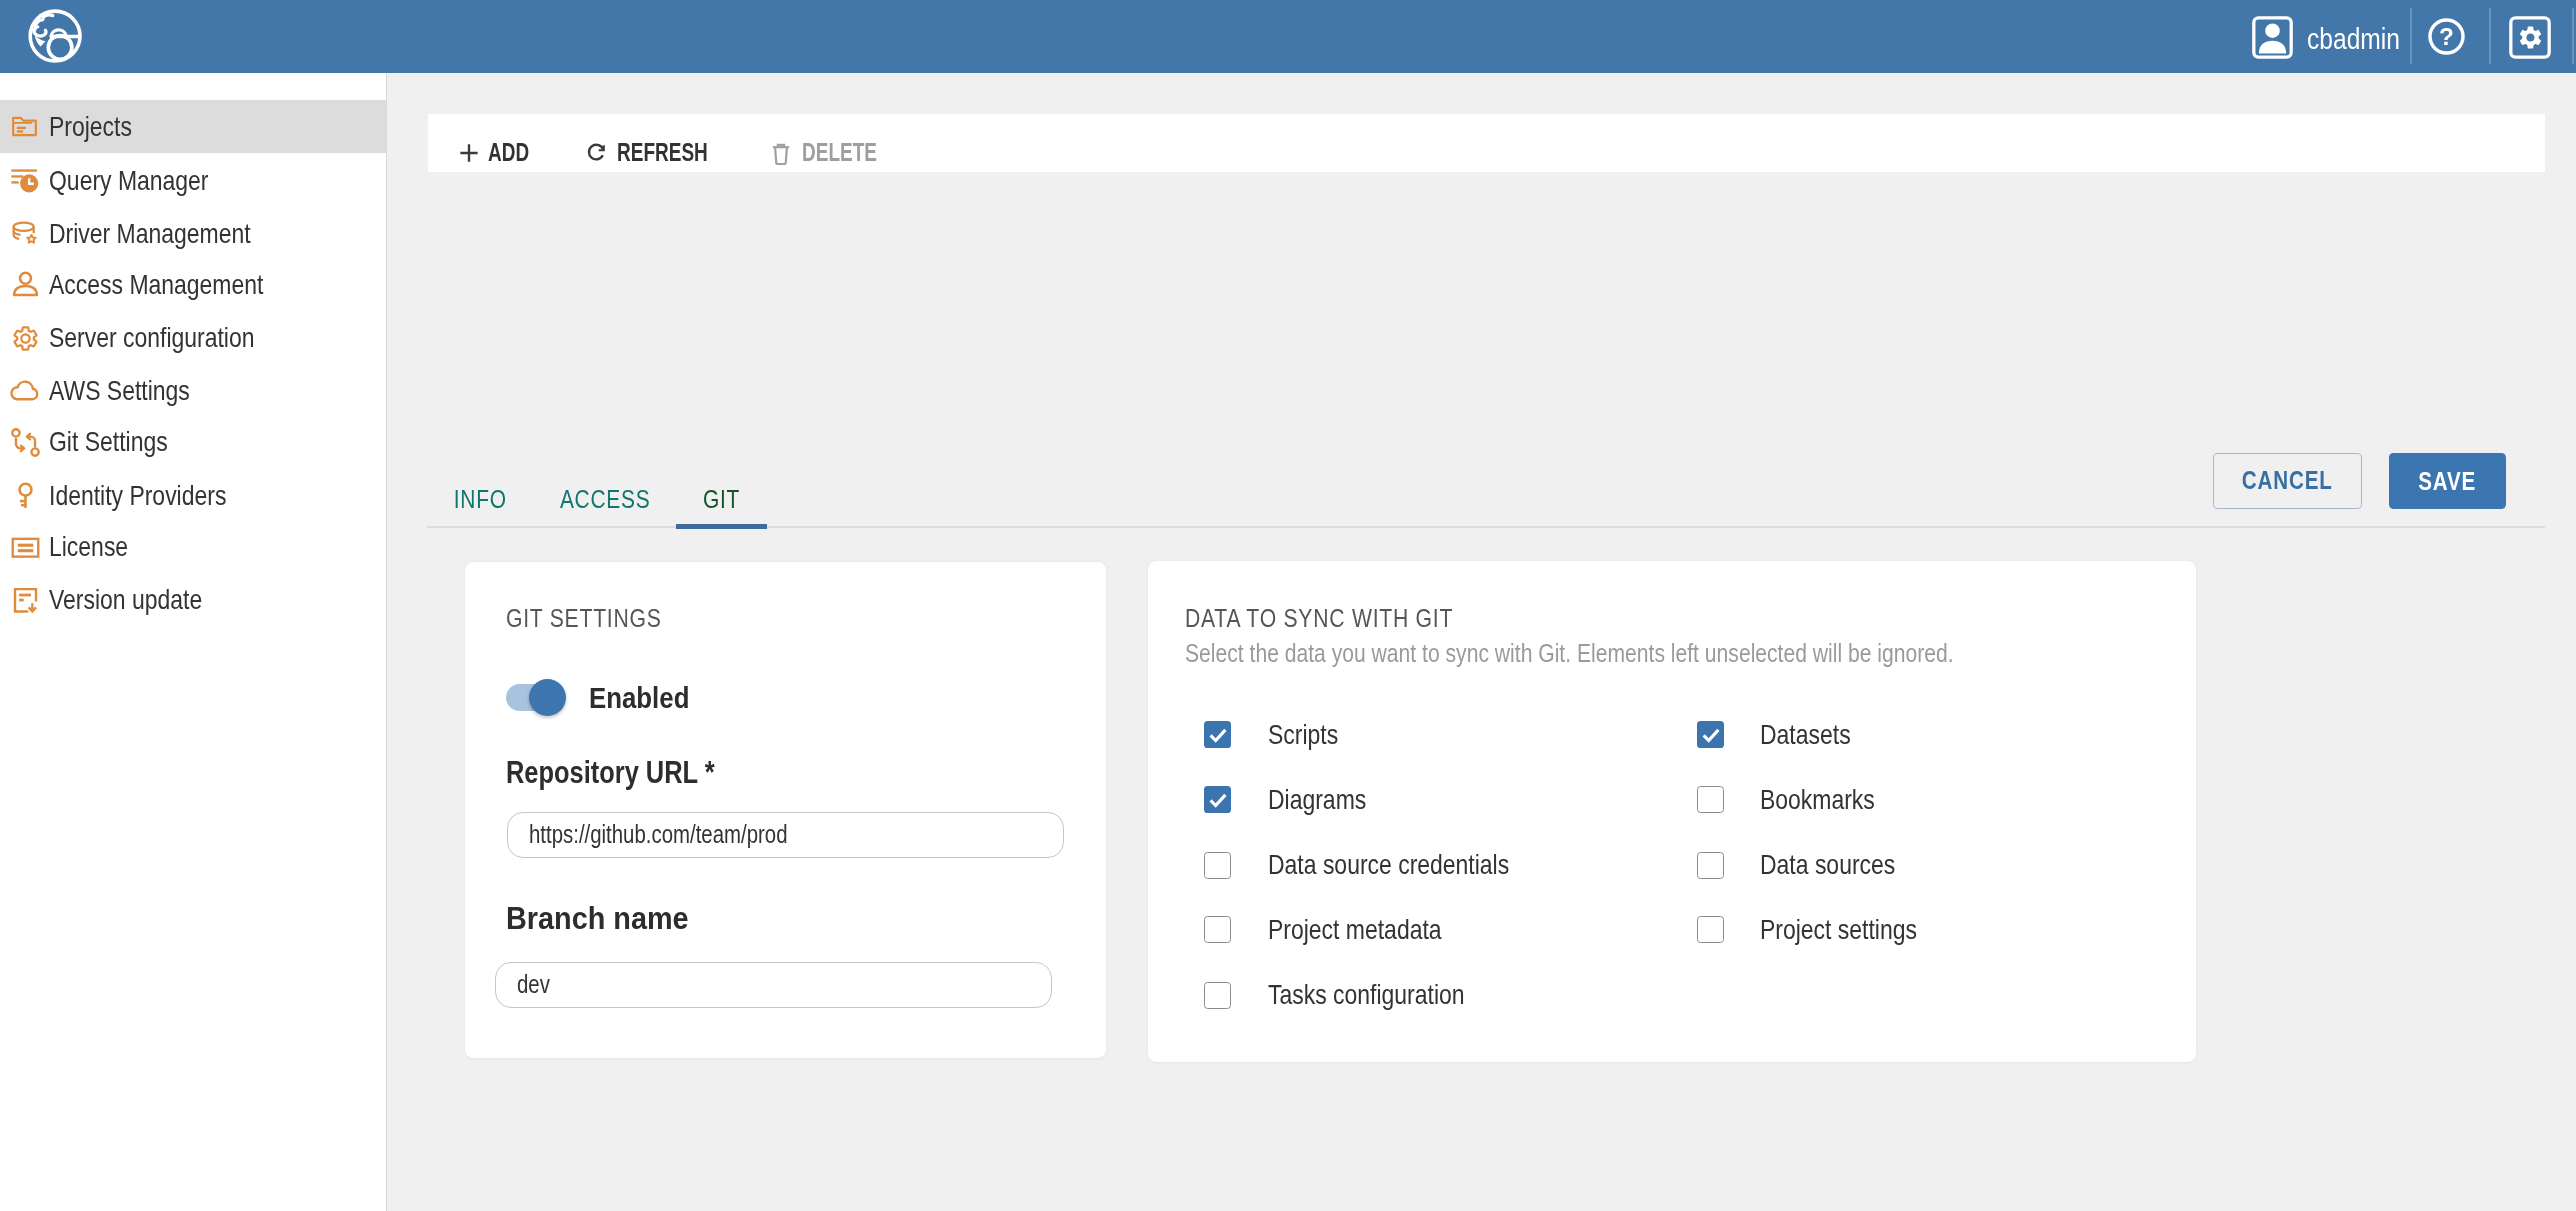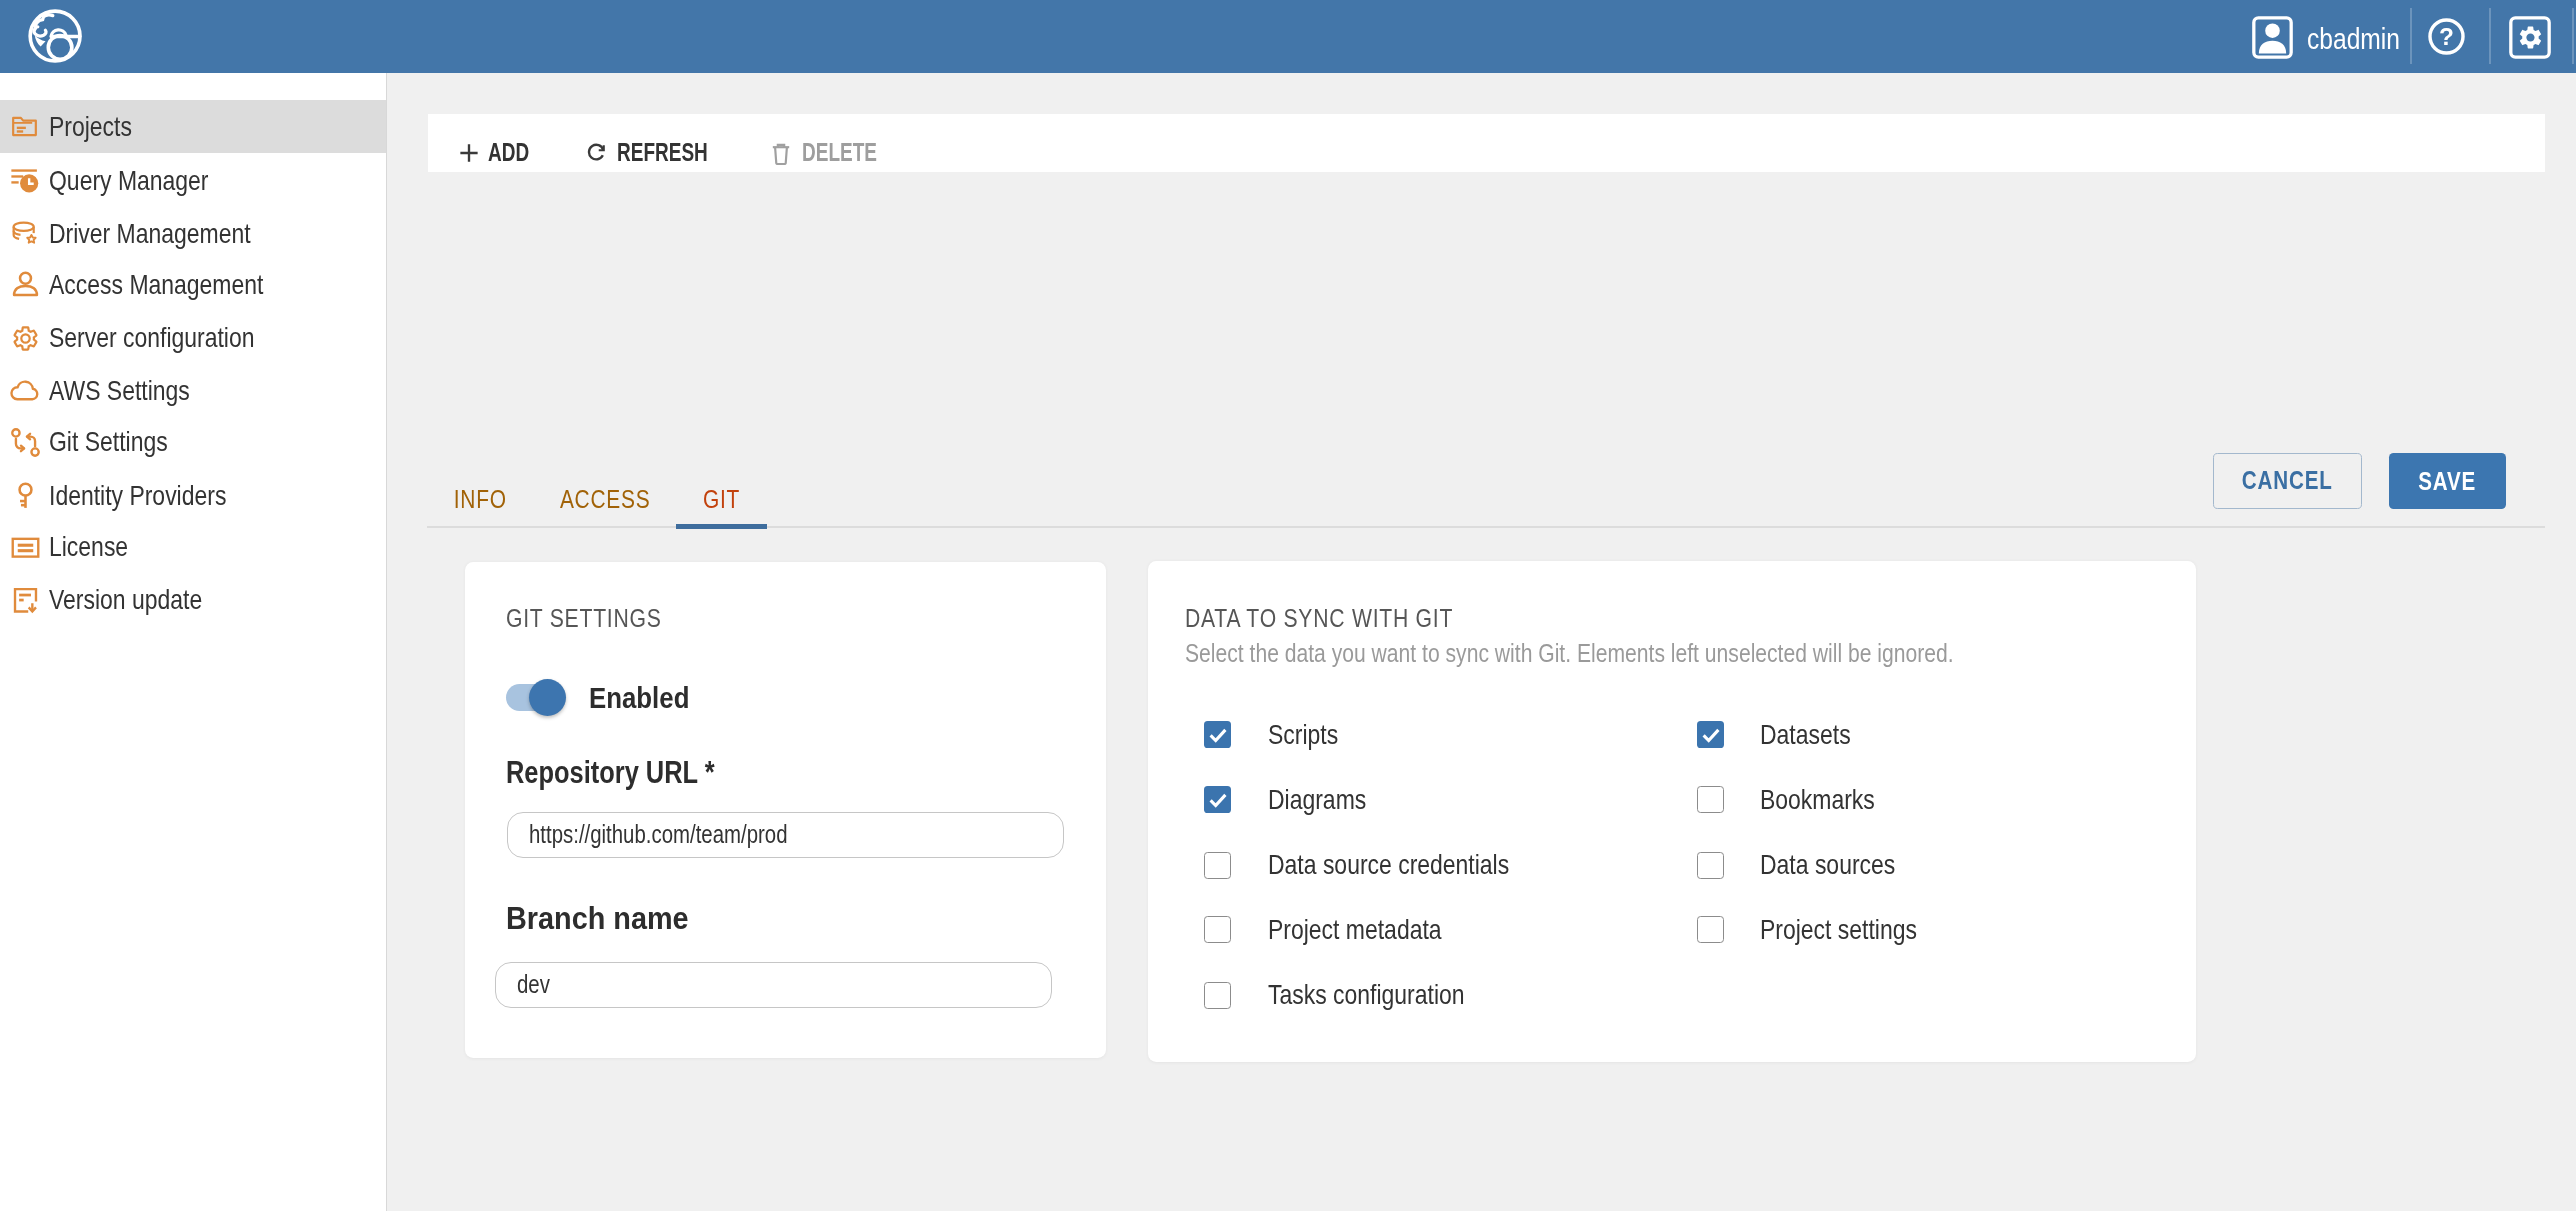--- a/index.html
+++ b/index.html
@@ -22,21 +22,21 @@
   .tbtn svg { position:absolute; top:29px; }
   .tbtn span { position:absolute; top:calc(50% + 2.7px); transform:translateY(-50%) scaleX(0.72); transform-origin:0 50%; font-weight:bold; font-size:26.4px; letter-spacing:0px; color:#333; white-space:nowrap; }
   
   .table { position:absolute; left:39px; top:153px; width:2118px; height:183px; background:#fff; }
   .thead { position:absolute; left:0; top:0; width:2118px; height:92px; border-bottom:0.9px solid #e0e0e0; }
   .trow { position:absolute; left:0; top:107px; width:2118px; height:75px; background:#f7f7f7; border-top:0.9px solid #ededed; border-bottom:0.9px solid #e7e7e7; }
   .cb { position:absolute; width:25.5px; height:25.5px; border:1.8px solid #8a8a8a; border-radius:2.7px; background:#fff; }
   .htxt { position:absolute; top:50%; transform:translateY(-50%) scaleX(0.84); transform-origin:0 50%; font-weight:bold; font-size:26.4px; letter-spacing:0.5px; color:#333; white-space:nowrap; }
   .ctxt { position:absolute; top:50%; transform:translateY(-50%) scaleX(0.82); transform-origin:0 50%; font-size:28px; color:#333; white-space:nowrap; }
   
-  .tab { position:absolute; top:387px; height:68px; text-align:center; font-size:25.5px; letter-spacing:0.9px; color:#a16207; line-height:78px; } .tab span { display:inline-block; transform:scaleX(0.82); }
+  .tab { position:absolute; top:387px; height:68px; text-align:center; font-size:25.5px; letter-spacing:0.9px; color:#0f766e; line-height:78px; } .tab span { display:inline-block; transform:scaleX(0.82); }
   .tabline { position:absolute; left:39px; top:453px; width:2118px; height:1.8px; background:#dcdcdc; }
   .tabul { position:absolute; left:288px; top:451px; width:91px; height:4.6px; background:#3e6d9d; }
   .btn-cancel { position:absolute; left:1825px; top:380px; width:149px; height:56px; border:1.8px solid #a3b8cd; border-radius:4.6px; color:#3a6fa3; font-weight:bold; font-size:26.4px; letter-spacing:1.1px; text-align:center; line-height:53px; background:transparent; } .btn-cancel span, .btn-save span { display:inline-block; transform:scaleX(0.78); }
   .btn-save { position:absolute; left:2001px; top:380px; width:117px; height:56px; background:#3c76b0; border-radius:4.6px; color:#fff; font-weight:bold; font-size:26.4px; letter-spacing:1.1px; text-align:center; line-height:56px; }
   
   .card { position:absolute; background:#fff; border-radius:8.2px; box-shadow:0 0.9px 3.6px rgba(0,0,0,0.05); }
   .card-l { left:77px; top:489px; width:641px; height:496px; }
   .card-r { left:760px; top:488px; width:1048px; height:501px; }
   .sect { position:absolute; font-size:25.5px; color:#565656; letter-spacing:0.9px; white-space:nowrap; transform:scaleX(0.83); transform-origin:0 50%; }
   .lbl { position:absolute; font-weight:bold; font-size:31px; color:#2d2d2d; white-space:nowrap; transform-origin:0 50%; }
@@ -191,21 +191,21 @@
       <svg style="left:0;" width="20" height="22" viewBox="0 0 22 24" fill="none" stroke="#a0a0a0" stroke-width="2.4">
           <path d="M2 4.5 h 18"></path>
           <path d="M4.5 4.5 l 1.3 17.5 a 1.5 1.5 0 0 0 1.5 1 h 7.4 a 1.5 1.5 0 0 0 1.5 -1 L 17.5 4.5"></path>
           <path d="M7.5 4.5 V 2 h 7 v 2.5"></path>
         </svg>
       <span style="left:31px; color:#9e9e9e;">DELETE</span>
     </div>
   </div>
   <div class="tab" style="left:39px; width:107px;"><span>INFO</span></div>
   <div class="tab" style="left:146px; width:142px;"><span>ACCESS</span></div>
-  <div class="tab" style="left:288px; width:91px; color:#c2410c;"><span>GIT</span></div>
+  <div class="tab" style="left:288px; width:91px; color:#14532d;"><span>GIT</span></div>
   <div class="tabline"></div>
   <div class="tabul"></div>
   <div class="btn-cancel"><span>CANCEL</span></div>
   <div class="btn-save"><span>SAVE</span></div>
 
   <div class="card card-l">
     <div class="sect" style="left:41px; top:42px;">GIT SETTINGS</div>
     <div class="toggle-track"></div>
     <div class="toggle-knob"></div>
     <div class="lbl" style="left:124px; top:120px; font-size:29px; transform:scaleX(0.89);">Enabled</div>

